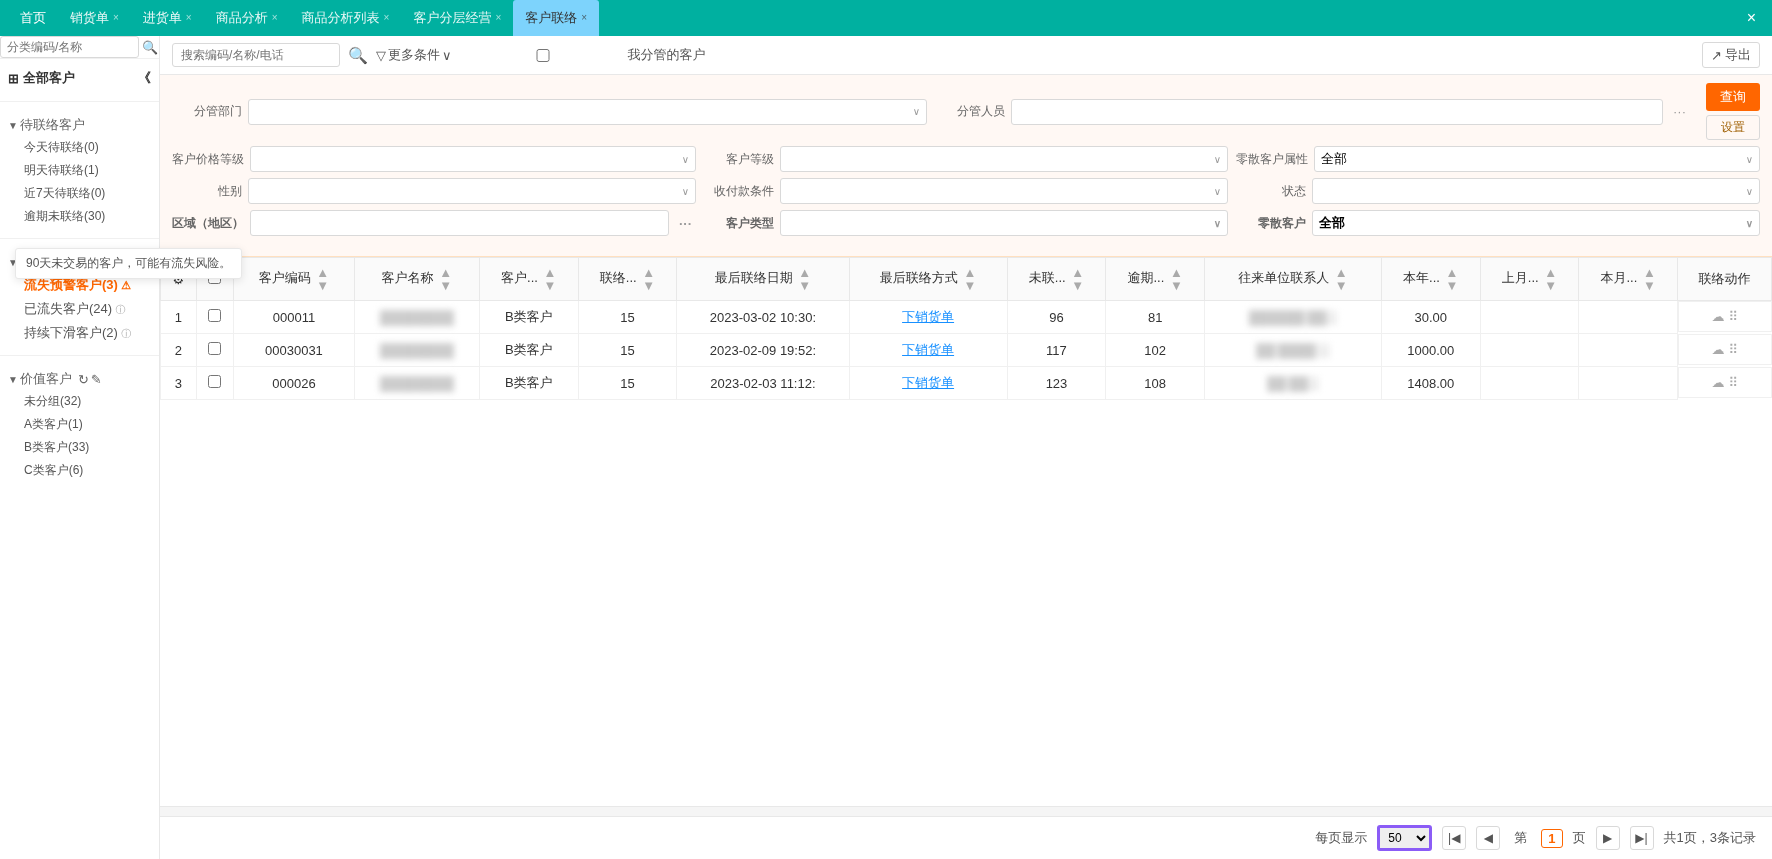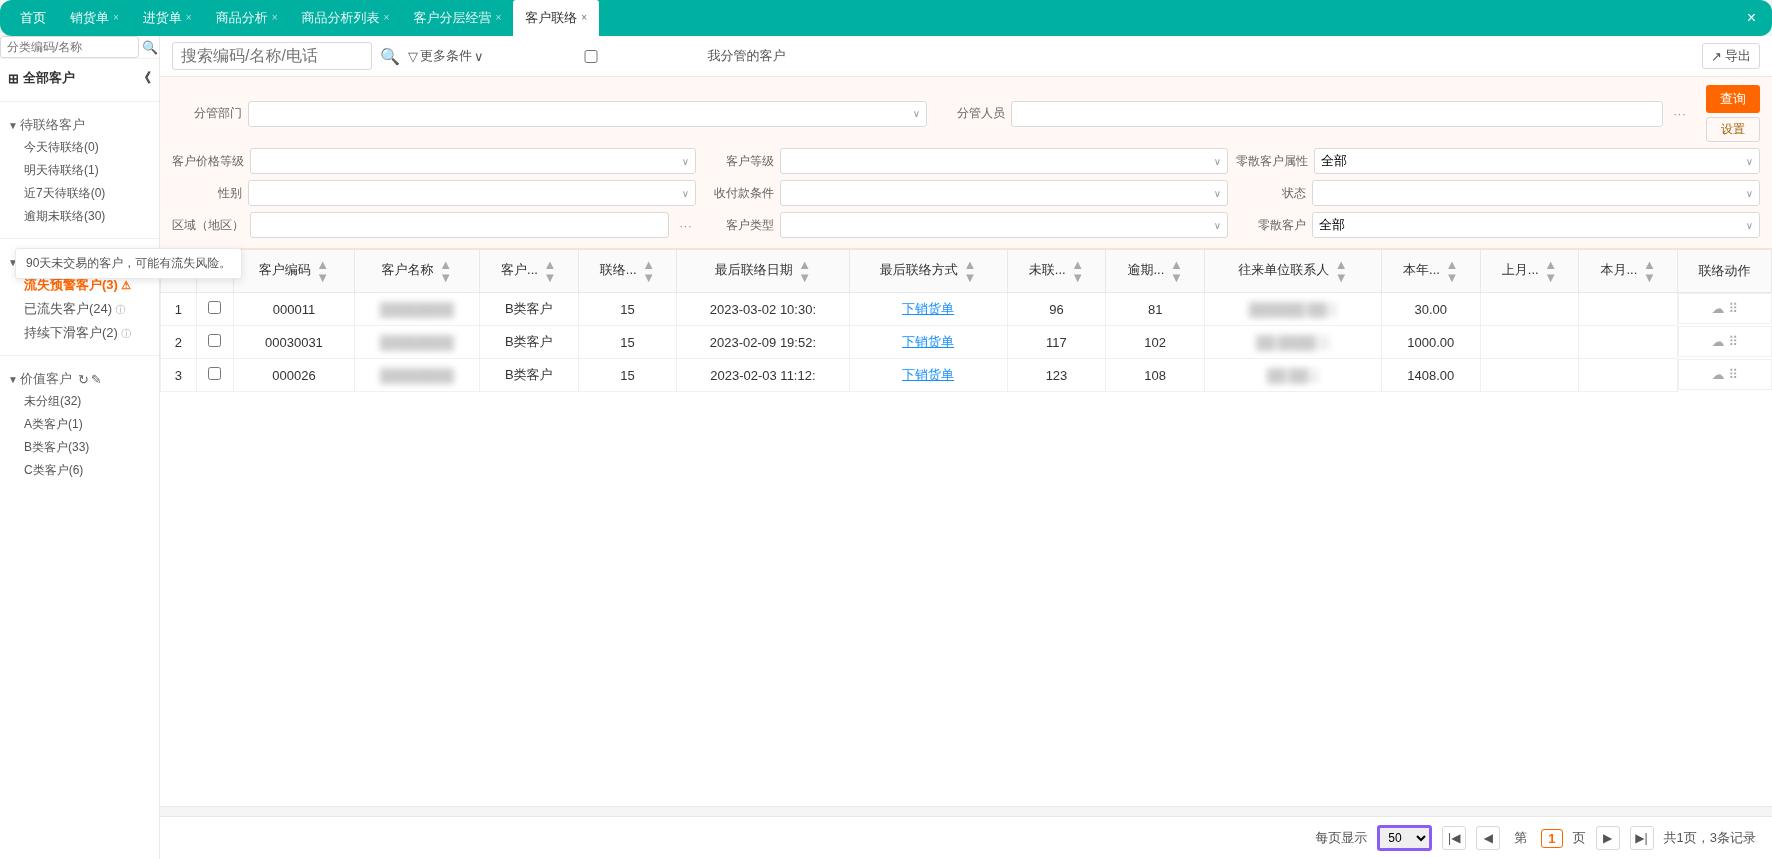--- a/index.html
+++ b/index.html
@@ -6,35 +6,34 @@
     body { background: #f5f5f5; overflow: hidden; }
     
     
     .top-nav {
       background: #00b0a0;
       display: flex;
       align-items: center;
       height: 36px;
       padding: 0 8px;
       color: white;
-      border-radius: 12px;
     }
     .top-nav .tab {
       padding: 0 12px;
       height: 36px;
       line-height: 36px;
       cursor: pointer;
       white-space: nowrap;
       display: flex;
       align-items: center;
       gap: 4px;
       color: rgba(255,255,255,0.9);
     }
     .top-nav .tab.active {
-      background: #ffffff;
+      background: #7dd3fc;
       color: #333;
       border-radius: 3px 3px 0 0;
     }
     .top-nav .tab .close-icon {
       font-size: 10px;
       opacity: 0.7;
     }
     .top-nav .home-tab {
       padding: 0 12px;
       height: 36px;
@@ -133,22 +132,22 @@
       padding: 6px 12px;
       display: flex;
       align-items: center;
       gap: 8px;
       flex-shrink: 0;
     }
     .filter-bar input {
       border: 1px solid #d9d9d9;
       border-radius: 3px;
       padding: 4px 8px;
-      width: 200px;
-      font-size: 16px;
+      width: 168px;
+      font-size: 12px;
     }
     .btn-search-icon {
       background: none;
       border: none;
       cursor: pointer;
       color: #ff6600;
       font-size: 16px;
     }
     .btn-more-conditions {
       background: none;
@@ -156,21 +155,21 @@
       cursor: pointer;
       color: #555;
       display: flex;
       align-items: center;
       gap: 2px;
       font-size: 12px;
     }
     .checkbox-label {
       display: flex;
       align-items: center;
-      gap: 16px;
+      gap: 0;
       font-size: 12px;
       color: #555;
       cursor: pointer;
     }
     .btn-export {
       margin-left: auto;
       background: none;
       border: 1px solid #d9d9d9;
       border-radius: 3px;
       padding: 3px 8px;
@@ -188,21 +187,21 @@
       border-bottom: 1px solid #ffe0c0;
       padding: 8px 12px;
       flex-shrink: 0;
     }
     .filter-row {
       display: flex;
       align-items: center;
       margin-bottom: 6px;
       gap: 8px;
     }
-    .filter-row:last-child { margin-bottom: 2px; }
+    .filter-row:last-child { margin-bottom: 12px; font-weight: bold; }
     .filter-field {
       display: flex;
       align-items: center;
       gap: 6px;
       flex: 1;
     }
     .filter-label {
       color: #666;
       font-size: 12px;
       white-space: nowrap;

